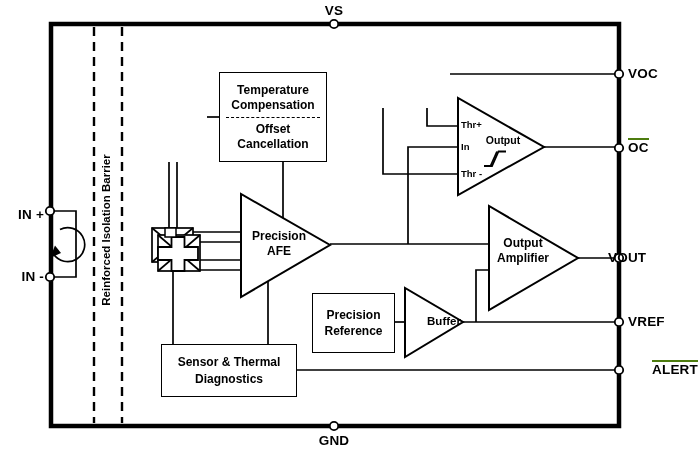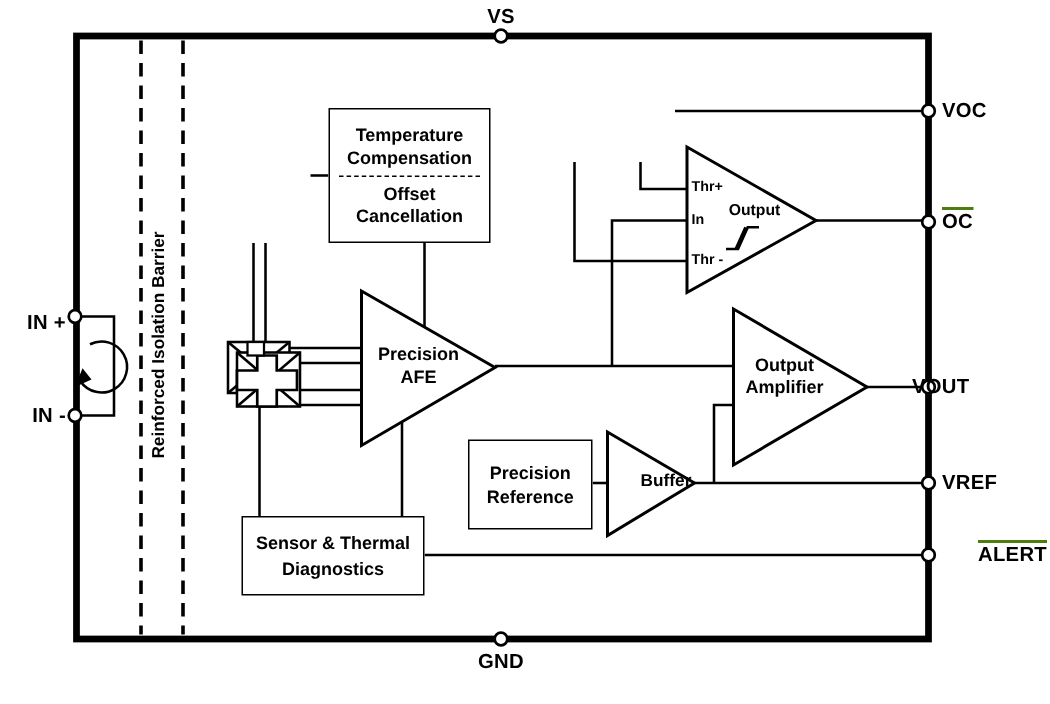--- a/index.html
+++ b/index.html
@@ -103,21 +103,21 @@
     <div class="ml">Offset
 Cancellation</div>
   </div>
 
 
   <div class="blk" style="left:312px;top:293px;width:83px;height:60px;font-size:12px;line-height:16px;">
     <div class="ml">Precision
 Reference</div>
   </div>
 
-  <div class="blk" style="left:161px;top:344px;width:122px;height:53px;font-size:12px;line-height:17px;">
+  <div class="blk" style="left:161px;top:344px;width:136px;height:53px;font-size:12px;line-height:17px;">
     <div class="ml">Sensor &amp; Thermal
 Diagnostics</div>
   </div>
 
   <div class="tri-lbl" style="left:241px;top:229px;width:76px;font-size:12px;line-height:15px;">Precision
 AFE</div>
 
   <div class="tri-lbl" style="left:492px;top:236px;width:62px;font-size:12px;line-height:14.5px;">Output
 Amplifier</div>
 

